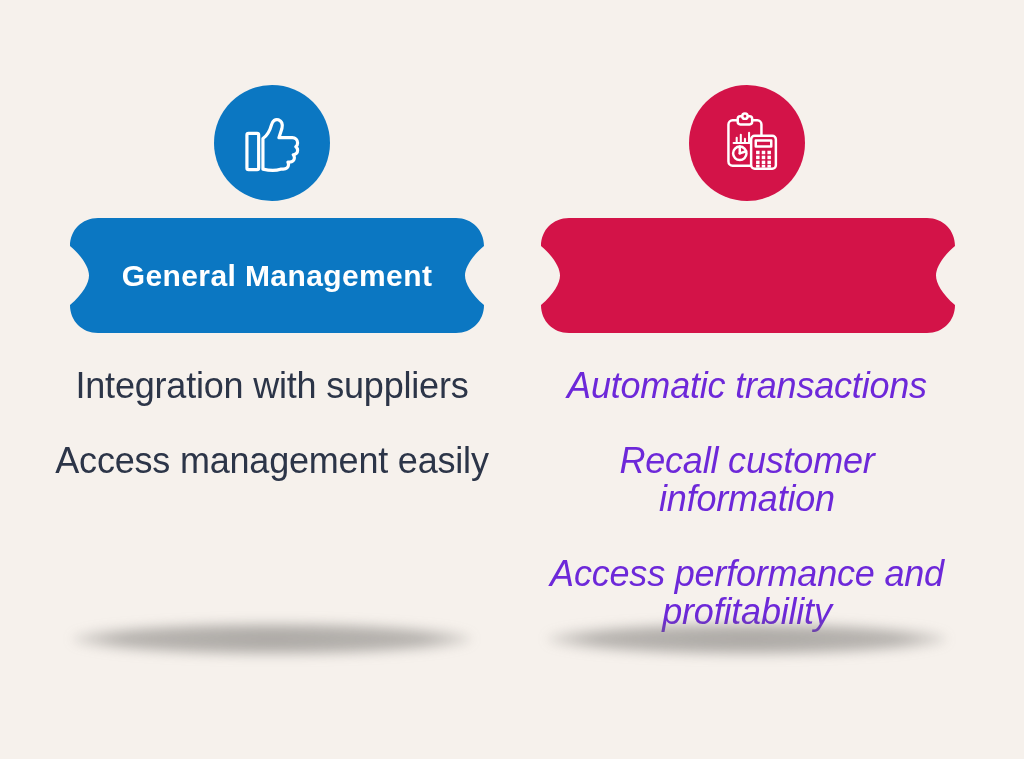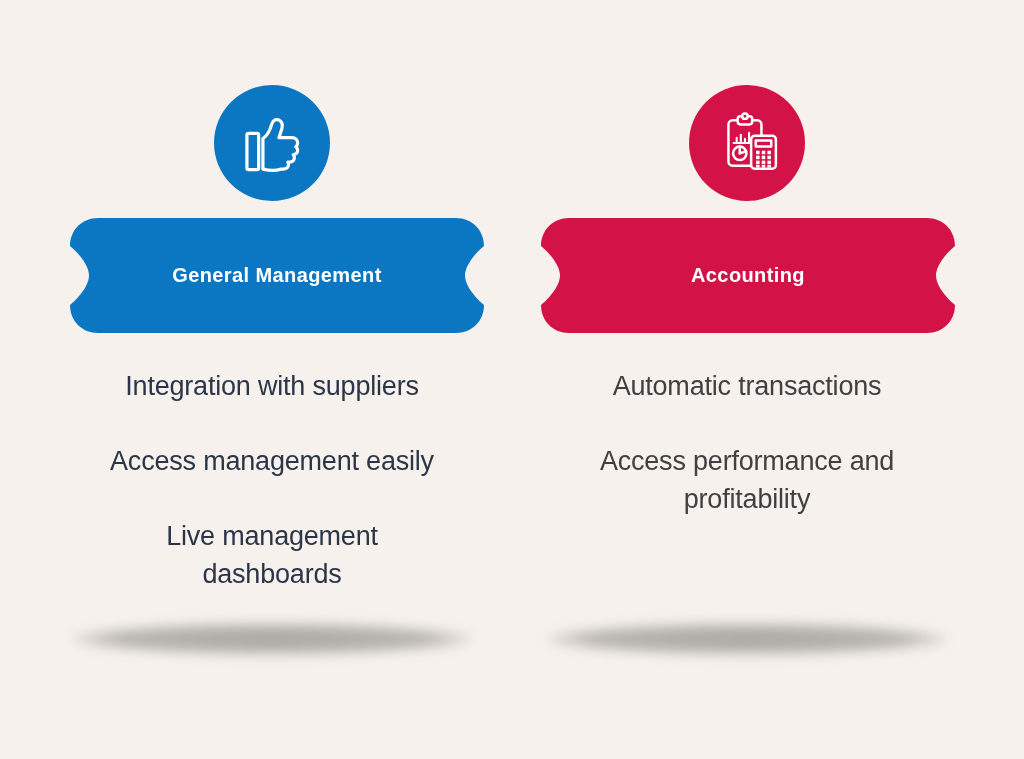--- a/index.html
+++ b/index.html
@@ -30,35 +30,35 @@
   }
   .col-left .ribbon  { left: 70px; }
   .col-right .ribbon { left: 541px; }
   .ribbon svg {
     position: absolute; inset: 0;
     width: 100%; height: 100%;
   }
   .ribbon .title {
     position: relative;
     color: #ffffff;
-    font-size: 20px;
+    font-size: 30px;
     font-weight: bold;
     letter-spacing: 0.4px;
     white-space: nowrap;
   }
   .items {
     position: absolute;
     top: 367px;
     width: 440px;
     text-align: center;
   }
   .col-left .items  { left: 52px; }
   .col-right .items { left: 527px; }
   .item {
-    font-size: 27px;
+    font-size: 36px;
     line-height: 38px;
     letter-spacing: -0.2px;
     white-space: pre-line;
     margin-bottom: 37px;
   }
   .shadow {
     position: absolute;
     top: 623px;
     width: 400px; height: 32px;
     border-radius: 50%;
@@ -114,22 +114,20 @@
                  C 13 76 19 65 19 57.5
                  C 19 50 13 39 0 28
                  C 0 12 12 0 28 0 Z" fill="#0b77c2"></path>
       </svg>
       <span class="title">General Management</span>
     </div>
 
     <div class="items" style="color: rgb(44, 53, 72);">
       <div class="item">Integration with suppliers</div>
       <div class="item">Access management easily</div>
-      <div class="item">Live management
-dashboards</div>
     </div>
 
     <div class="shadow"></div>
   </div>
 
   <div class="column col-right">
 
     <div class="icon-badge" style="background: rgb(211, 19, 72);">
       <svg width="66" height="66" viewBox="0 0 64 64" fill="none" stroke="#ffffff" stroke-width="2.4" stroke-linejoin="round" stroke-linecap="round">
 
@@ -179,25 +177,25 @@
                  C 402 0 414 12 414 28
                  C 401 39 395 50 395 57.5
                  C 395 65 401 76 414 87
                  C 414 103 402 115 386 115
                  L 28 115
                  C 12 115 0 103 0 87
                  C 13 76 19 65 19 57.5
                  C 19 50 13 39 0 28
                  C 0 12 12 0 28 0 Z" fill="#d31348"></path>
       </svg>
-      <span class="title">Accounting</span>
-    </div>
-
-    <div class="items" style="color: #404040;">
+    </div>
+
+    <div class="items" style="color: #6d28d9; font-style: italic;">
       <div class="item">Automatic transactions</div>
+      <div class="item">Recall customer information</div>
       <div class="item">Access performance and
 profitability</div>
     </div>
 
     <div class="shadow"></div>
   </div>
 
 </div>
 
 </body></html>

